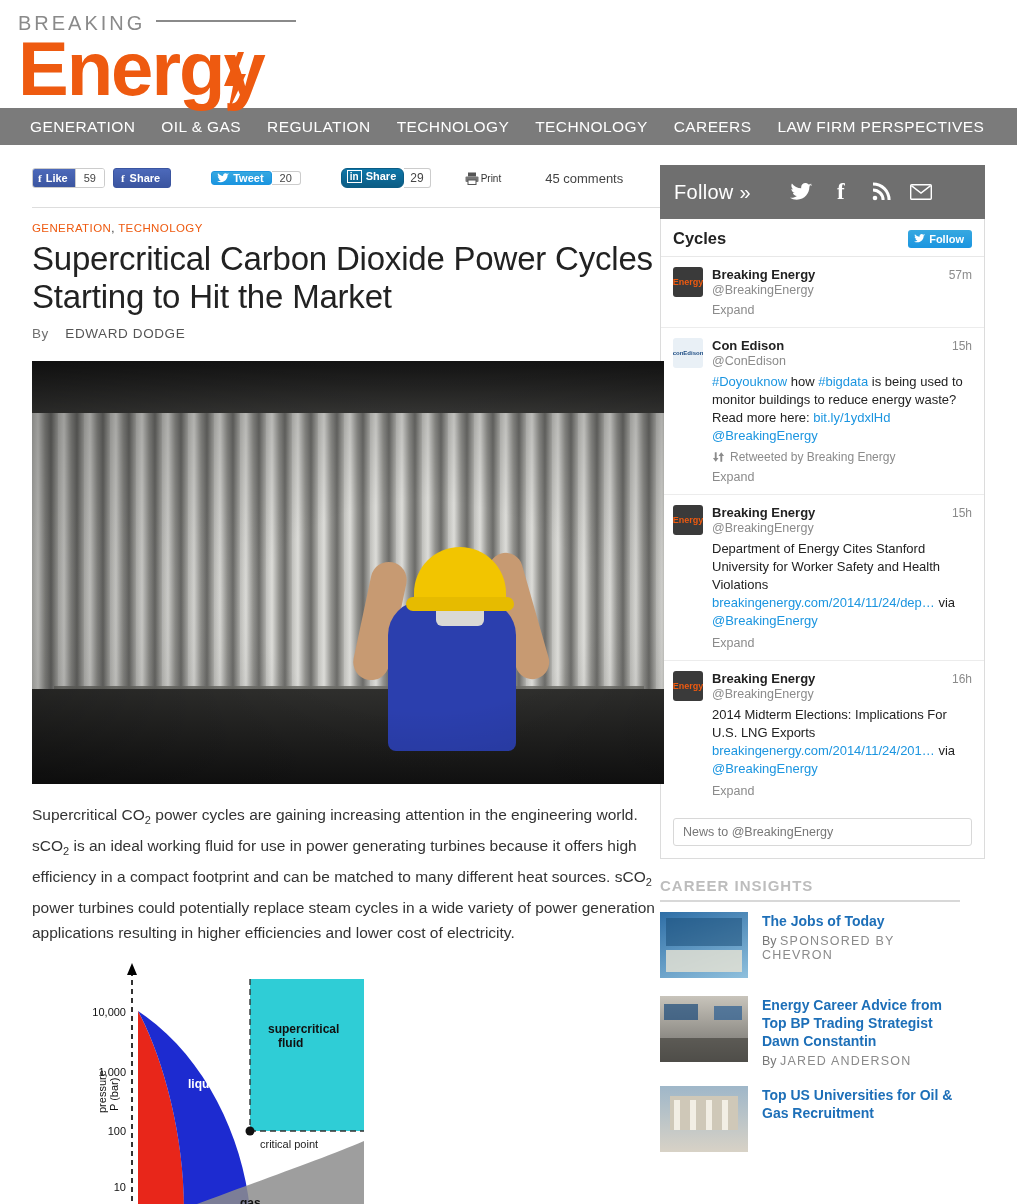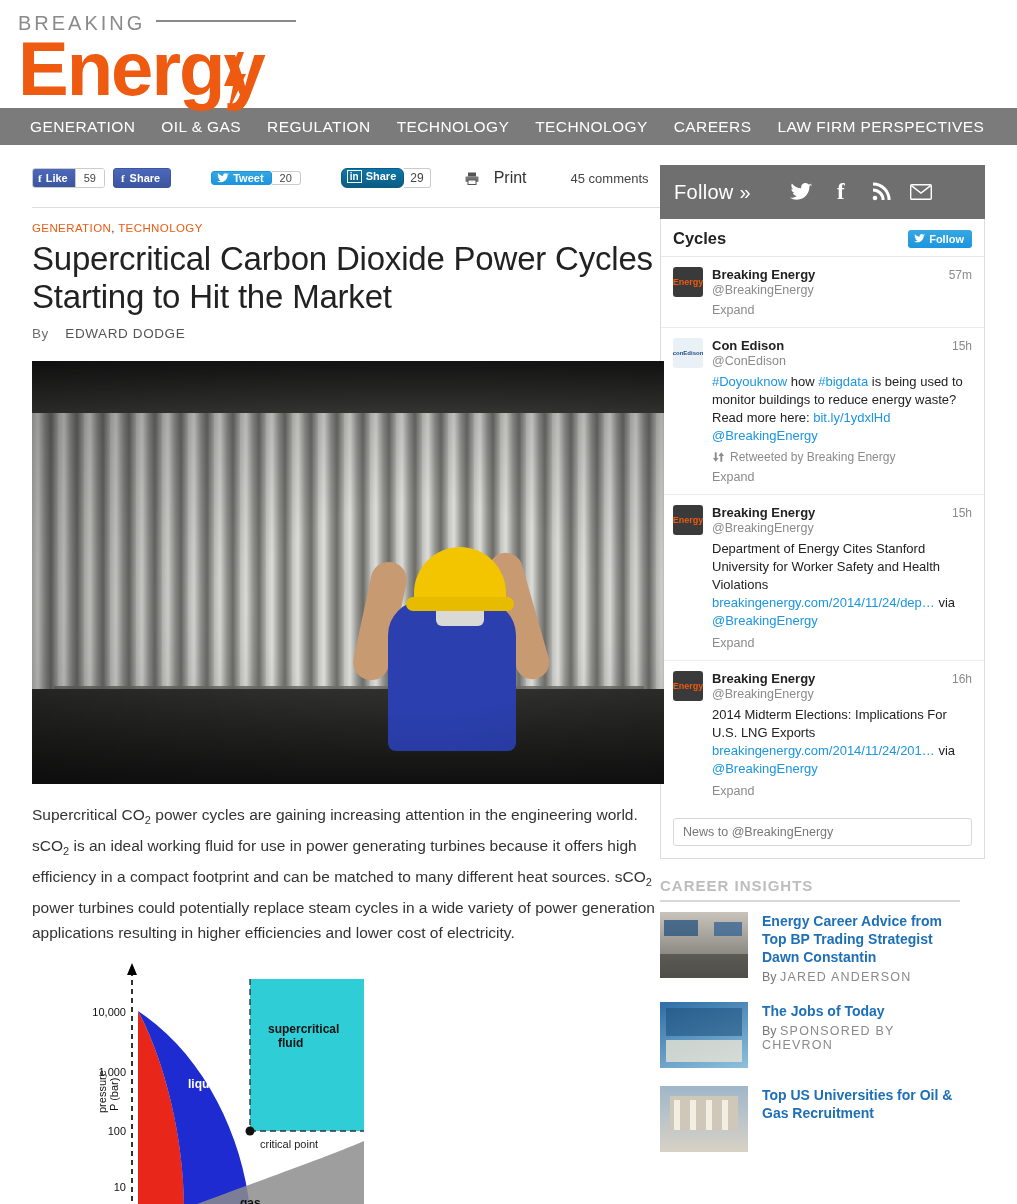--- a/index.html
+++ b/index.html
@@ -159,22 +159,22 @@
     color: #fff; font-weight: bold; border-radius: 6px;
     padding: 0 7px 4px 5px; display: flex; align-items: center; gap: 4px;
     border: 1px solid #0b5c84;
   }
   .li-count {
     background: #fff; border: 1px solid #ccc; border-left: none; border-radius: 0 3px 3px 0;
     padding: 0 6px; display: flex; align-items: center; color: #444; font-size: 12px;
   }
   .print-link {
     margin-left: 34px;
-    display: flex; align-items: center; gap: 15px;
-    font-size: 16px; color: #333; cursor: pointer;
+    display: flex; align-items: center; gap: 2px;
+    font-size: 10px; color: #333; cursor: pointer;
   }
   .comments-link {
     margin-left: 44px;
     font-size: 13px; color: #444; cursor: pointer;
   }
   .rule { border: none; border-top: 1px solid #ddd; margin: 0 0 14px 0; }
 
   
   .kicker { font-size: 11.5px; letter-spacing: 0.4px; margin-bottom: 6px; }
   .kicker a { color: #ee5a10; text-decoration: none; cursor: pointer; }
@@ -601,44 +601,44 @@
             <div class="tw-expand">Expand</div>
           </div>
         </div>
 
         <div class="tweet-box">News to @BreakingEnergy</div>
       </div>
 
       <div class="career-head">CAREER INSIGHTS</div>
 
       <div class="ci-item">
+        <div class="ci-thumb" style="background:linear-gradient(160deg,#2e6ea6,#8fc0dd);">
+          <div style="position:absolute;left:6px;top:6px;right:6px;height:28px;background:#1c4e79;opacity:.55"></div>
+          <div style="position:absolute;left:6px;bottom:6px;right:6px;height:22px;background:#e8e3d3;opacity:.8"></div>
+        </div>
+        <div>
+          <a class="ci-title">The Jobs of Today</a>
+          <div class="ci-by">
+            <span>By</span>
+            <span class="who">SPONSORED BY CHEVRON</span>
+          </div>
+        </div>
+      </div>
+
+      <div class="ci-item">
         <div class="ci-thumb" style="background:linear-gradient(180deg,#c8c4bb,#6b6a66);">
           <div style="position:absolute;left:4px;top:8px;width:34px;height:16px;background:#1b4a7a;opacity:.7"></div>
           <div style="position:absolute;right:6px;top:10px;width:28px;height:14px;background:#2a5d91;opacity:.7"></div>
           <div style="position:absolute;left:0;bottom:0;width:100%;height:24px;background:#3c3a36;opacity:.6"></div>
         </div>
         <div>
           <a class="ci-title">Energy Career Advice from Top BP Trading Strategist Dawn Constantin</a>
           <div class="ci-by">
             <span>By</span>
             <span class="who">JARED ANDERSON</span>
-          </div>
-        </div>
-      </div>
-
-      <div class="ci-item">
-        <div class="ci-thumb" style="background:linear-gradient(160deg,#2e6ea6,#8fc0dd);">
-          <div style="position:absolute;left:6px;top:6px;right:6px;height:28px;background:#1c4e79;opacity:.55"></div>
-          <div style="position:absolute;left:6px;bottom:6px;right:6px;height:22px;background:#e8e3d3;opacity:.8"></div>
-        </div>
-        <div>
-          <a class="ci-title">The Jobs of Today</a>
-          <div class="ci-by">
-            <span>By</span>
-            <span class="who">SPONSORED BY CHEVRON</span>
           </div>
         </div>
       </div>
 
       <div class="ci-item">
         <div class="ci-thumb" style="background:linear-gradient(180deg,#9fb7c9,#d8d2c6);">
           <div style="position:absolute;left:10px;top:10px;width:68px;height:34px;background:#cfc8b8;"></div>
           <div style="position:absolute;left:14px;top:14px;width:6px;height:30px;background:#f2eee4;"></div>
           <div style="position:absolute;left:30px;top:14px;width:6px;height:30px;background:#f2eee4;"></div>
           <div style="position:absolute;left:46px;top:14px;width:6px;height:30px;background:#f2eee4;"></div>

